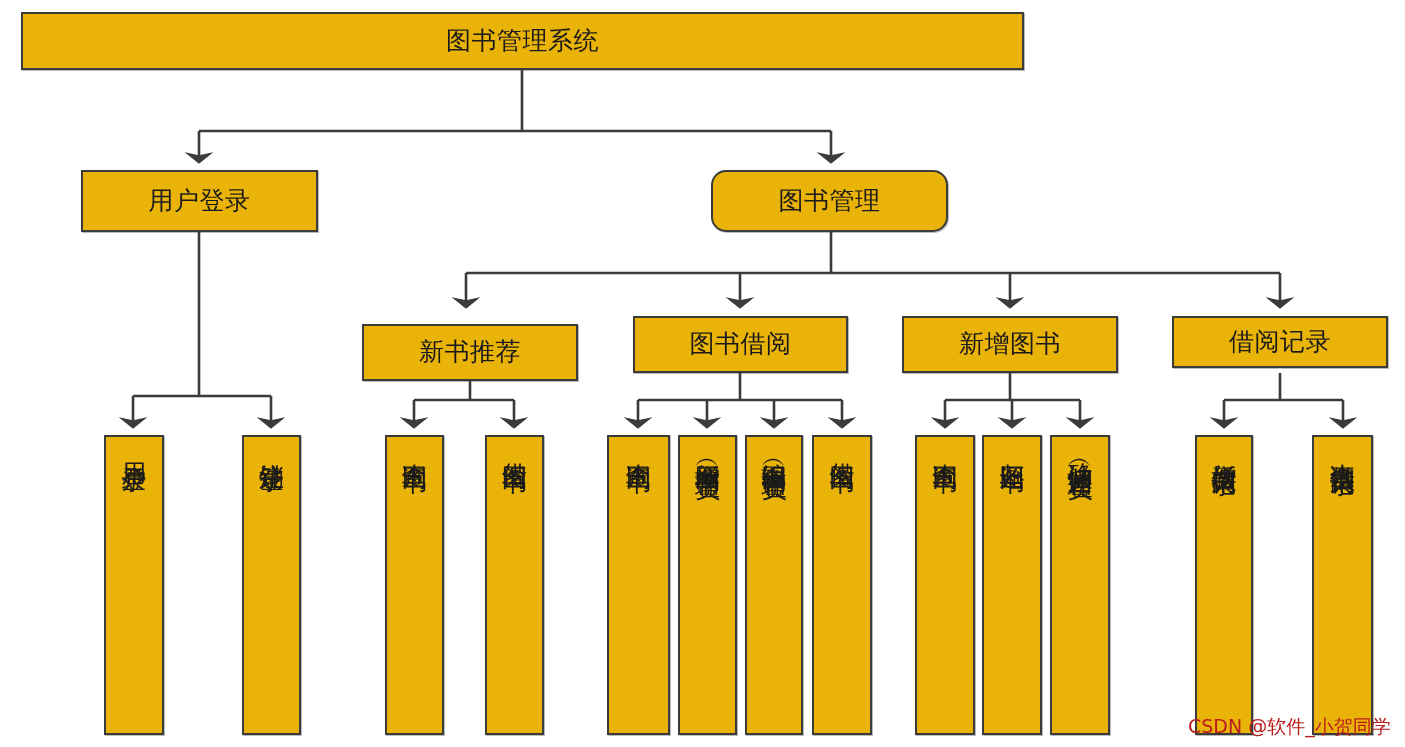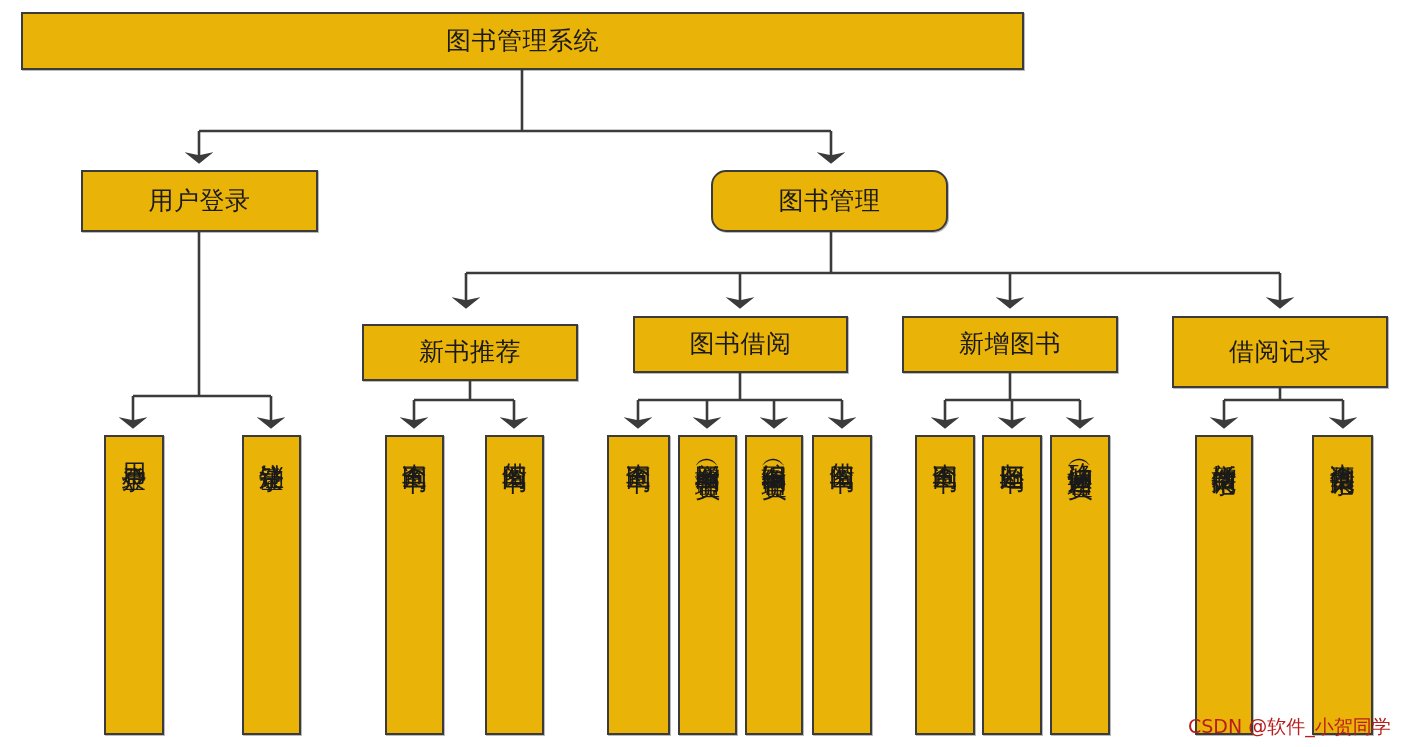--- a/index.html
+++ b/index.html
@@ -144,21 +144,21 @@
 
   <div class="node h" style="left:362px; top:324px; width:216px; height:57px;">
     <span class="lbl">新书推荐</span>
   </div>
   <div class="node h" style="left:633px; top:316px; width:215px; height:57px;">
     <span class="lbl">图书借阅</span>
   </div>
   <div class="node h" style="left:902px; top:316px; width:216px; height:57px;">
     <span class="lbl">新增图书</span>
   </div>
-  <div class="node h" style="left:1172px; top:316px; width:216px; height:72px;">
+  <div class="node h" style="left:1172px; top:316px; width:216px; height:52px;">
     <span class="lbl">借阅记录</span>
   </div>
 
   <div class="node v" style="left:104px; top:435px; width:60px; height:300px;">
     <span class="lbl">用户登录</span>
   </div>
   <div class="node v" style="left:242px; top:435px; width:59px; height:300px;">
     <span class="lbl">注销登录</span>
   </div>
 

